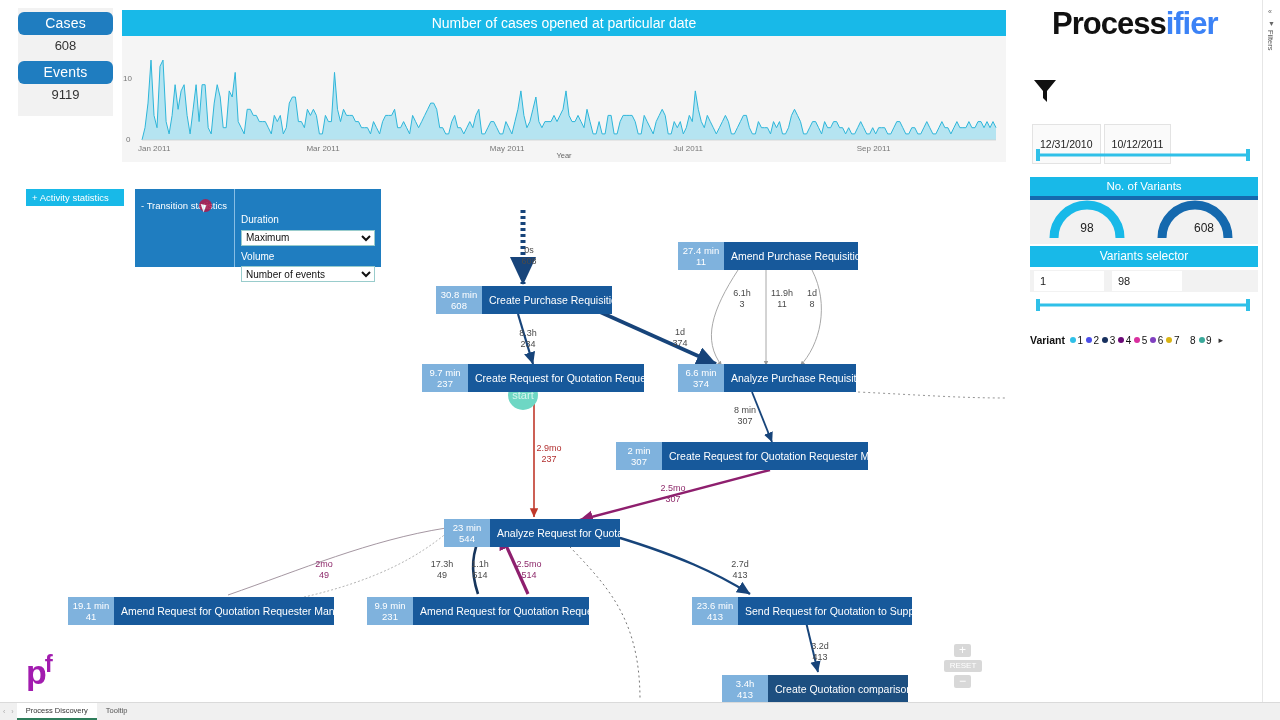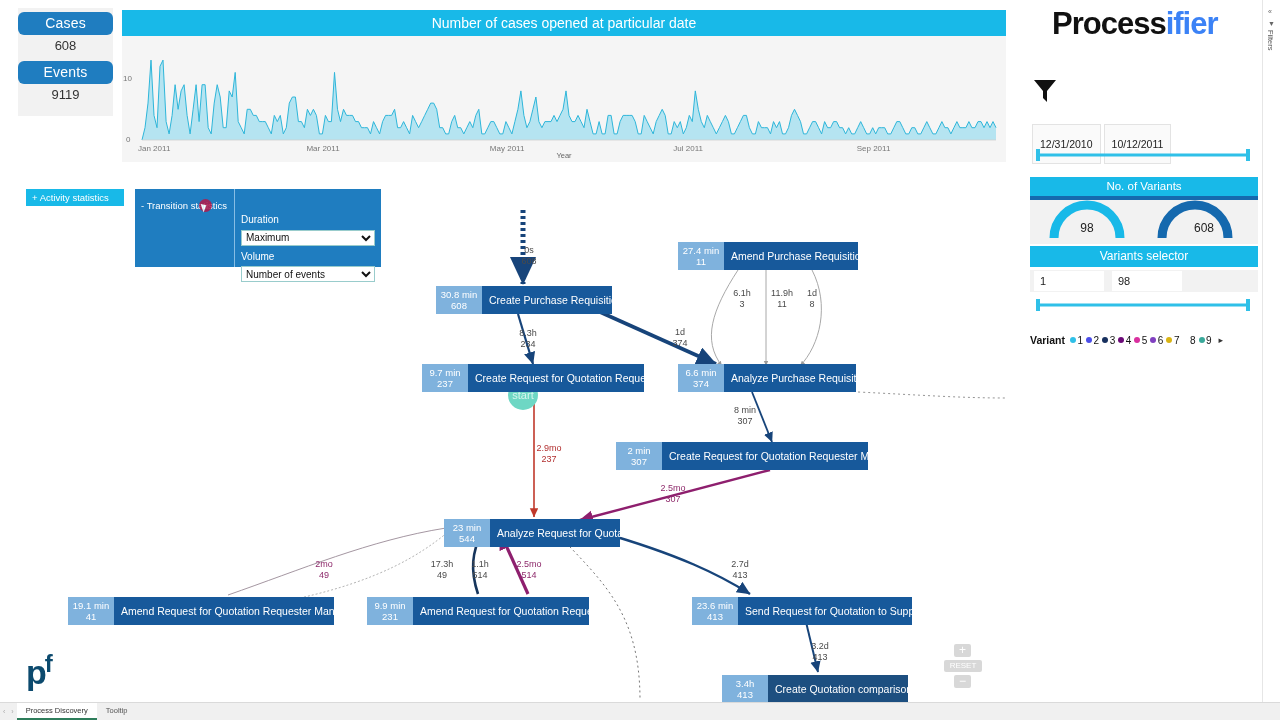--- a/index.html
+++ b/index.html
@@ -61,21 +61,21 @@
   .elabel.mag { color:#8e2a6b; }
 
   
   .zc { position:absolute; right:30px; }
   .zbtn { width:17px; height:13px; background:#d8d8d8; color:#fff; font-size:12px; line-height:12px;
      text-align:center; margin-bottom:3px; border-radius:2px;}
   .zreset { width:38px; height:12px; background:#d8d8d8; color:#fff; font-size:8px; line-height:12px;
      text-align:center; margin-bottom:3px; border-radius:2px; margin-left:-10px;}
 
   
-  .pf { position:absolute; left:26px; top:650px; font-size:34px; color:#0c4a6e;
+  .pf { position:absolute; left:26px; top:650px; font-size:34px; color:#a21caf;
      font-family:"Liberation Sans",sans-serif; font-weight:600; letter-spacing:-2px;text-align:right;}
 
   
   .right { position:absolute; left:1012px; top:0; width:250px; height:720px; background:#fff; }
   .brand { position:absolute; left:40px; top:6px; font-size:31px; font-weight:700; color:#111;
      letter-spacing:-1px; }
   .brand i { color:#3b82f6; font-style:normal; }
   .dates { position:absolute; left:20px; top:124px; display:flex; }
   .dbox { background:#fafafa; border:1px solid #e3e3e3; font-size:10.5px; color:#222;
      padding:13px 7px; margin-right:3px; }

